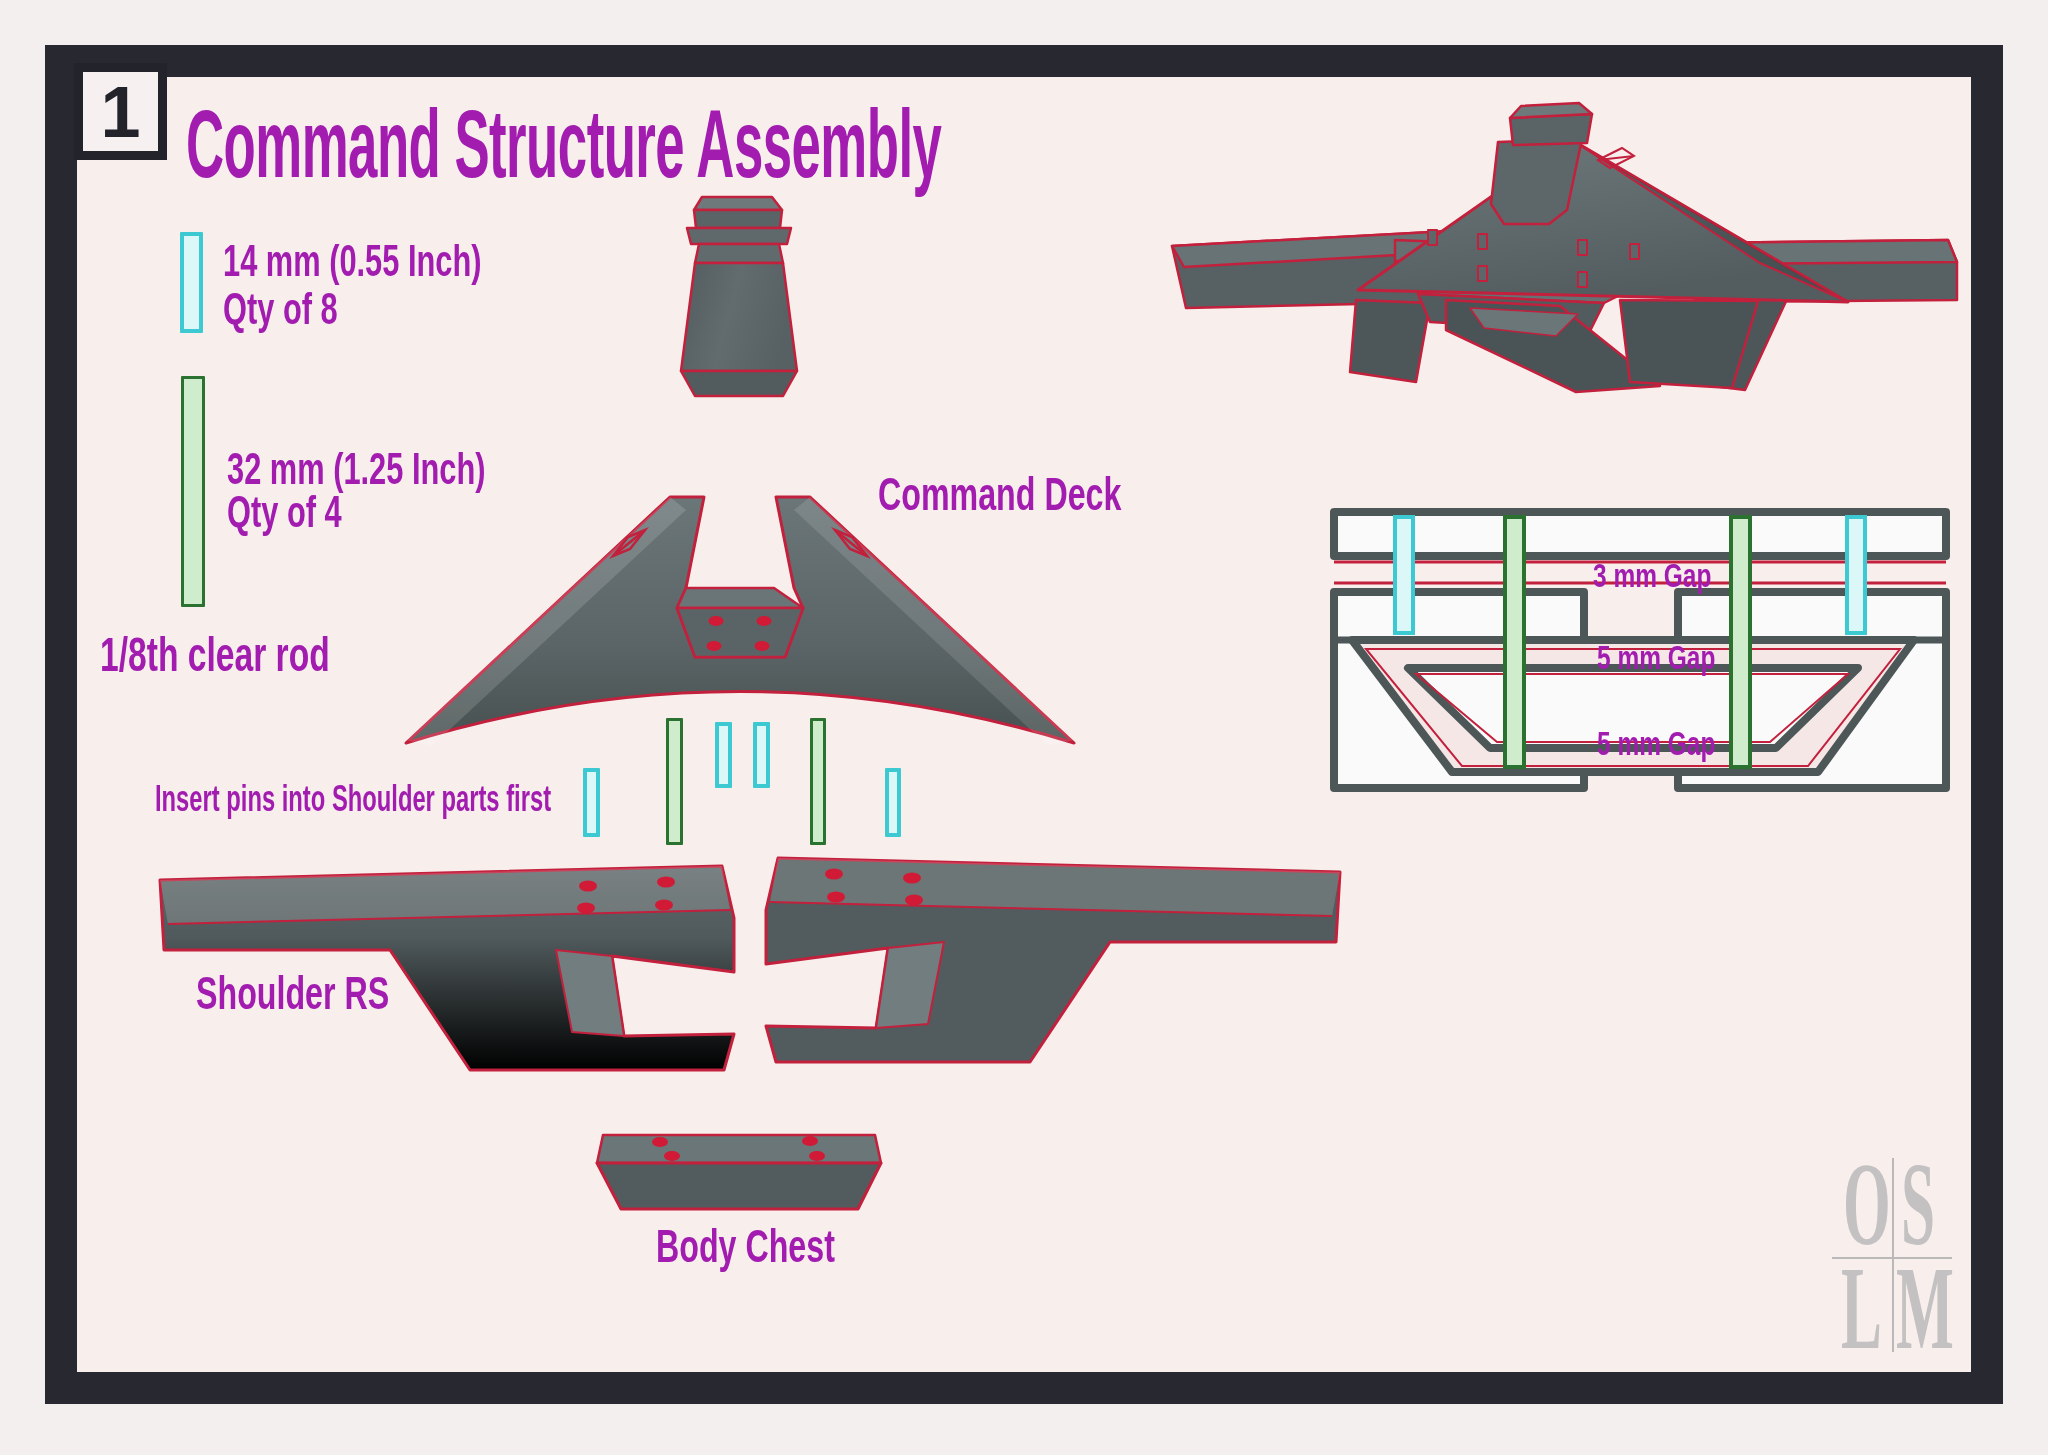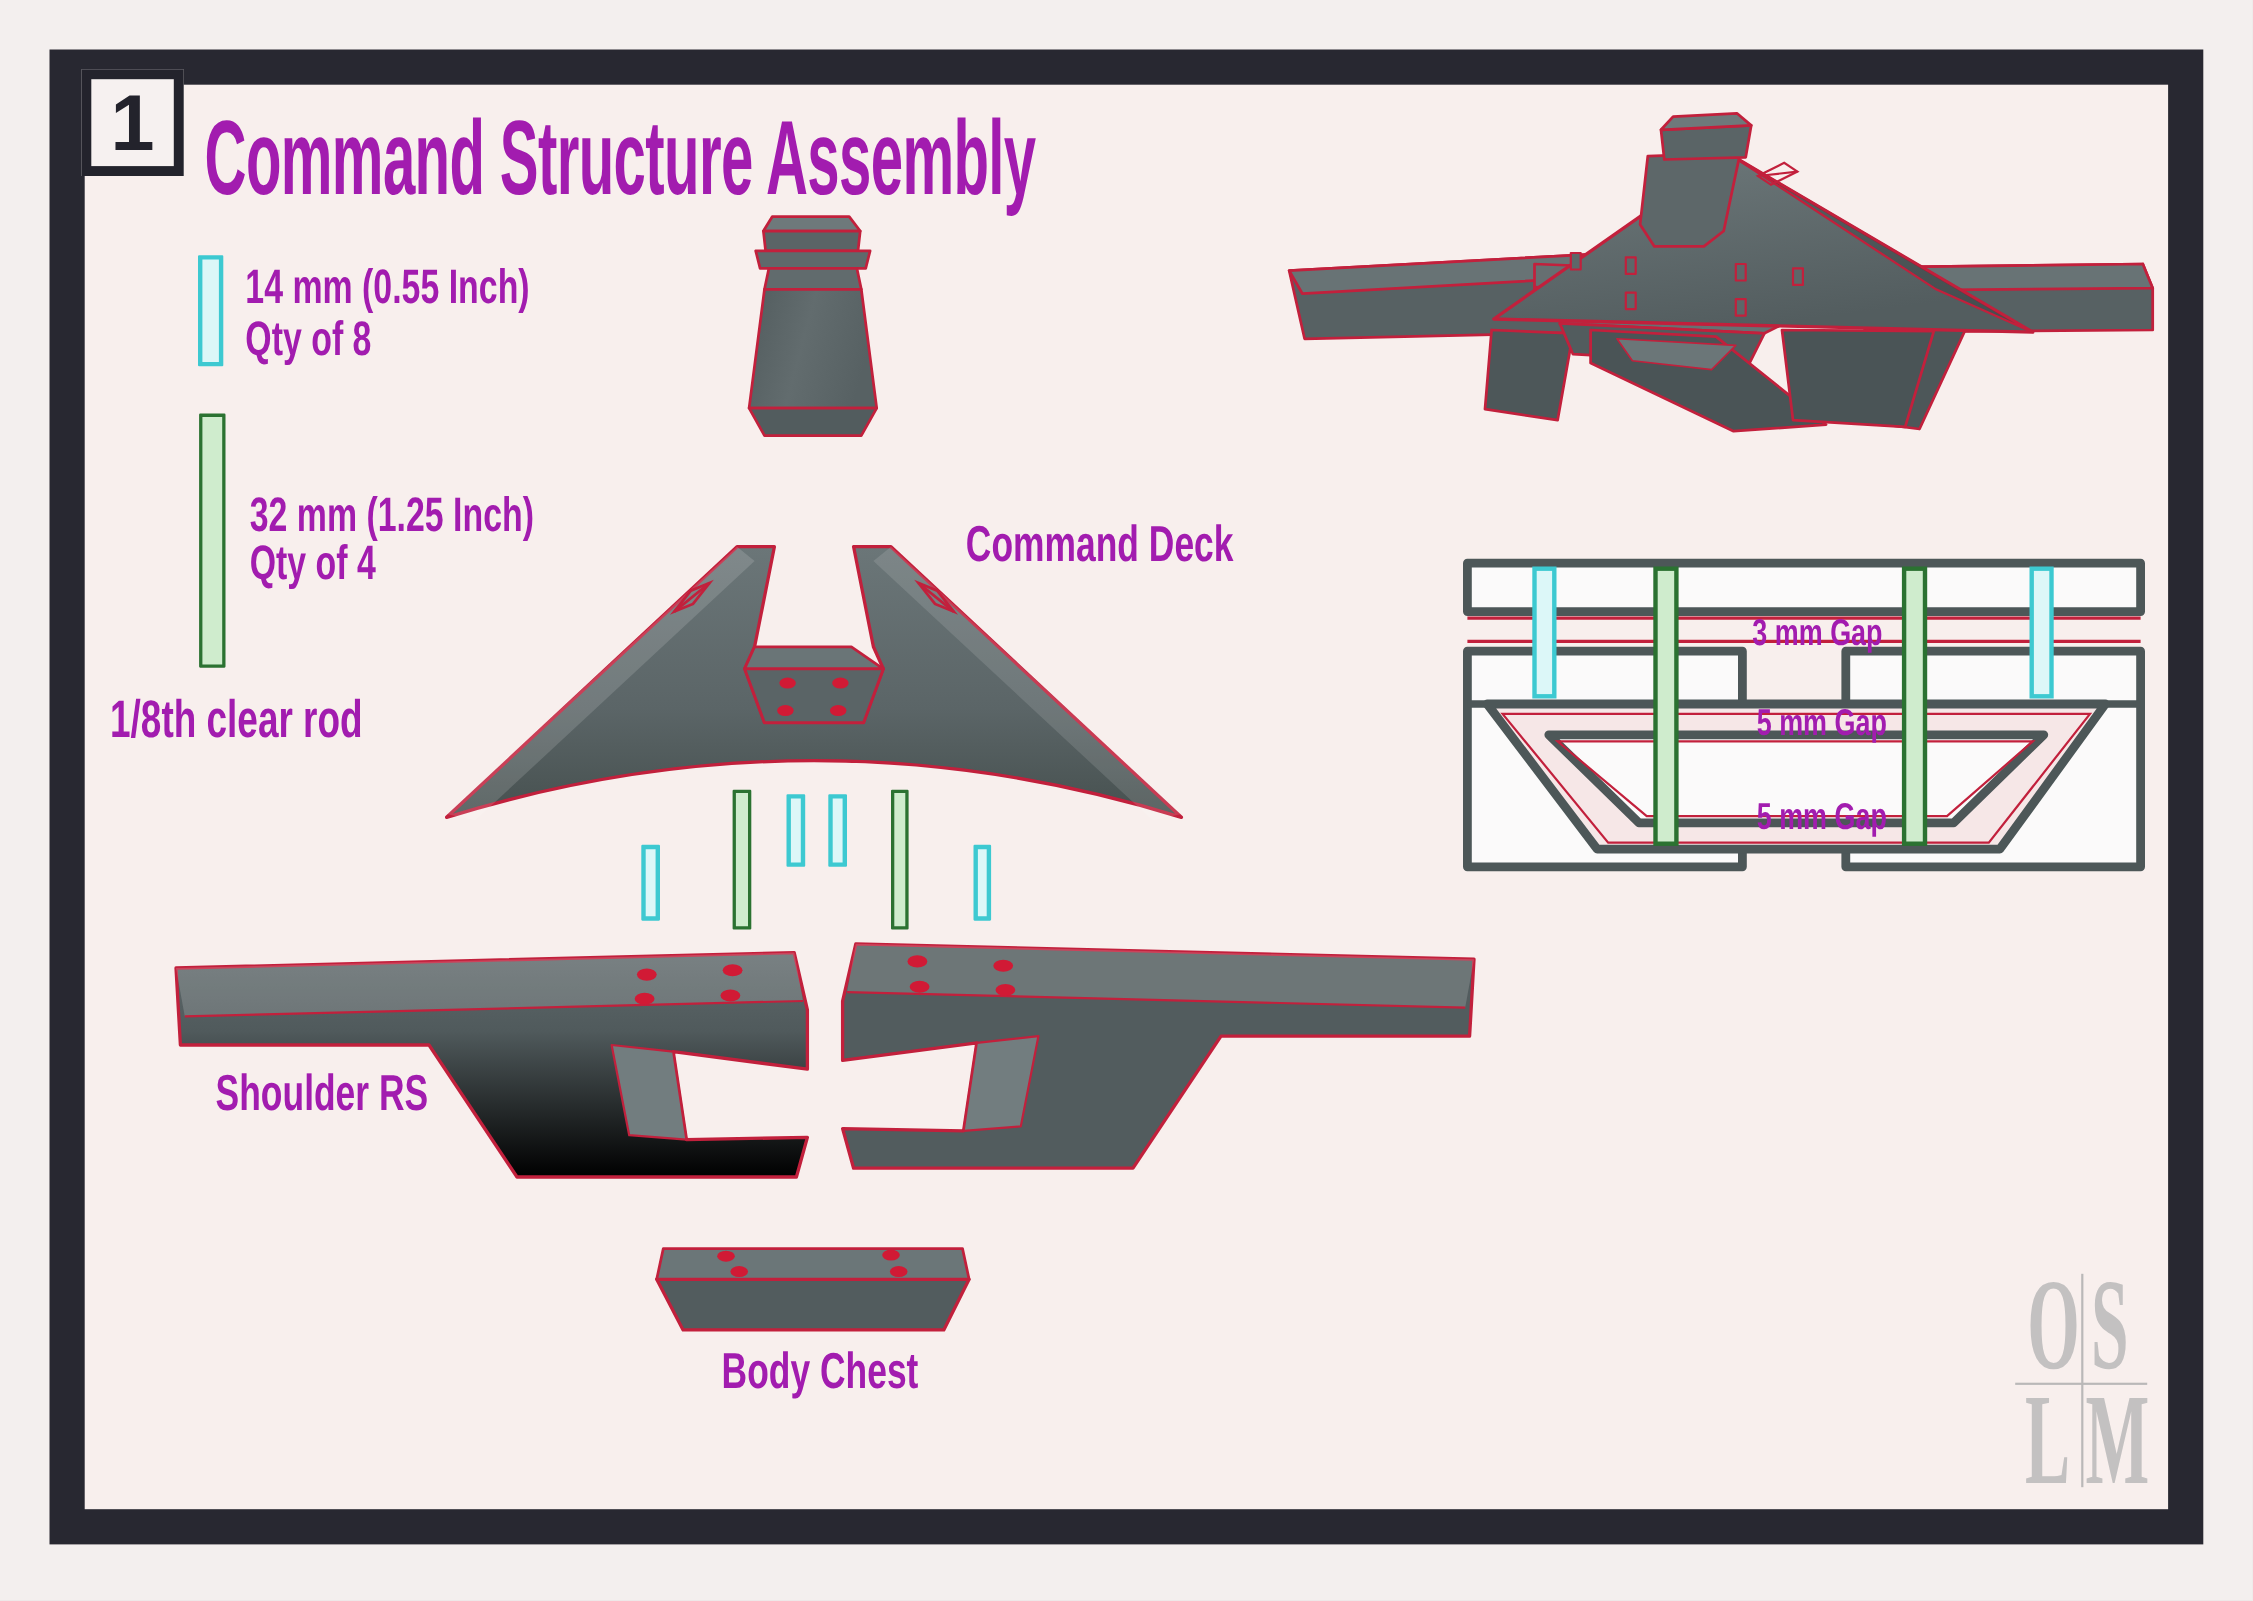--- a/index.html
+++ b/index.html
@@ -118,20 +118,23 @@
     <span class="cx">Command Deck</span>
   </div>
 
   <div class="pin pin-cyan" style="left:583px;top:768px;width:17px;height:69px;"></div>
   <div class="pin pin-green" style="left:666px;top:718px;width:17px;height:127px;"></div>
   <div class="pin pin-cyan" style="left:715px;top:722px;width:17px;height:66px;"></div>
   <div class="pin pin-cyan" style="left:753px;top:722px;width:17px;height:66px;"></div>
   <div class="pin pin-green" style="left:810px;top:718px;width:16px;height:127px;"></div>
   <div class="pin pin-cyan" style="left:885px;top:768px;width:16px;height:69px;"></div>
 
+  <div class="lbl small-label" style="left:155px;top:780px;">
+    <span class="cx">Insert pins into Shoulder parts first</span>
+  </div>
 
   <svg style="left:150px;top:858px;" width="595" height="222" viewBox="150 858 595 222">
     <defs>
       <linearGradient id="gSh" x1="0" y1="0" x2="0" y2="1">
         <stop offset="0" stop-color="#5f696b"></stop>
           <stop offset="0.35" stop-color="#505a5c"></stop>
           <stop offset="1" stop-color="#49535                5"></stop>
         <stop offset="1" stop-color="#495355"></stop>
       </linearGradient>
     </defs>

